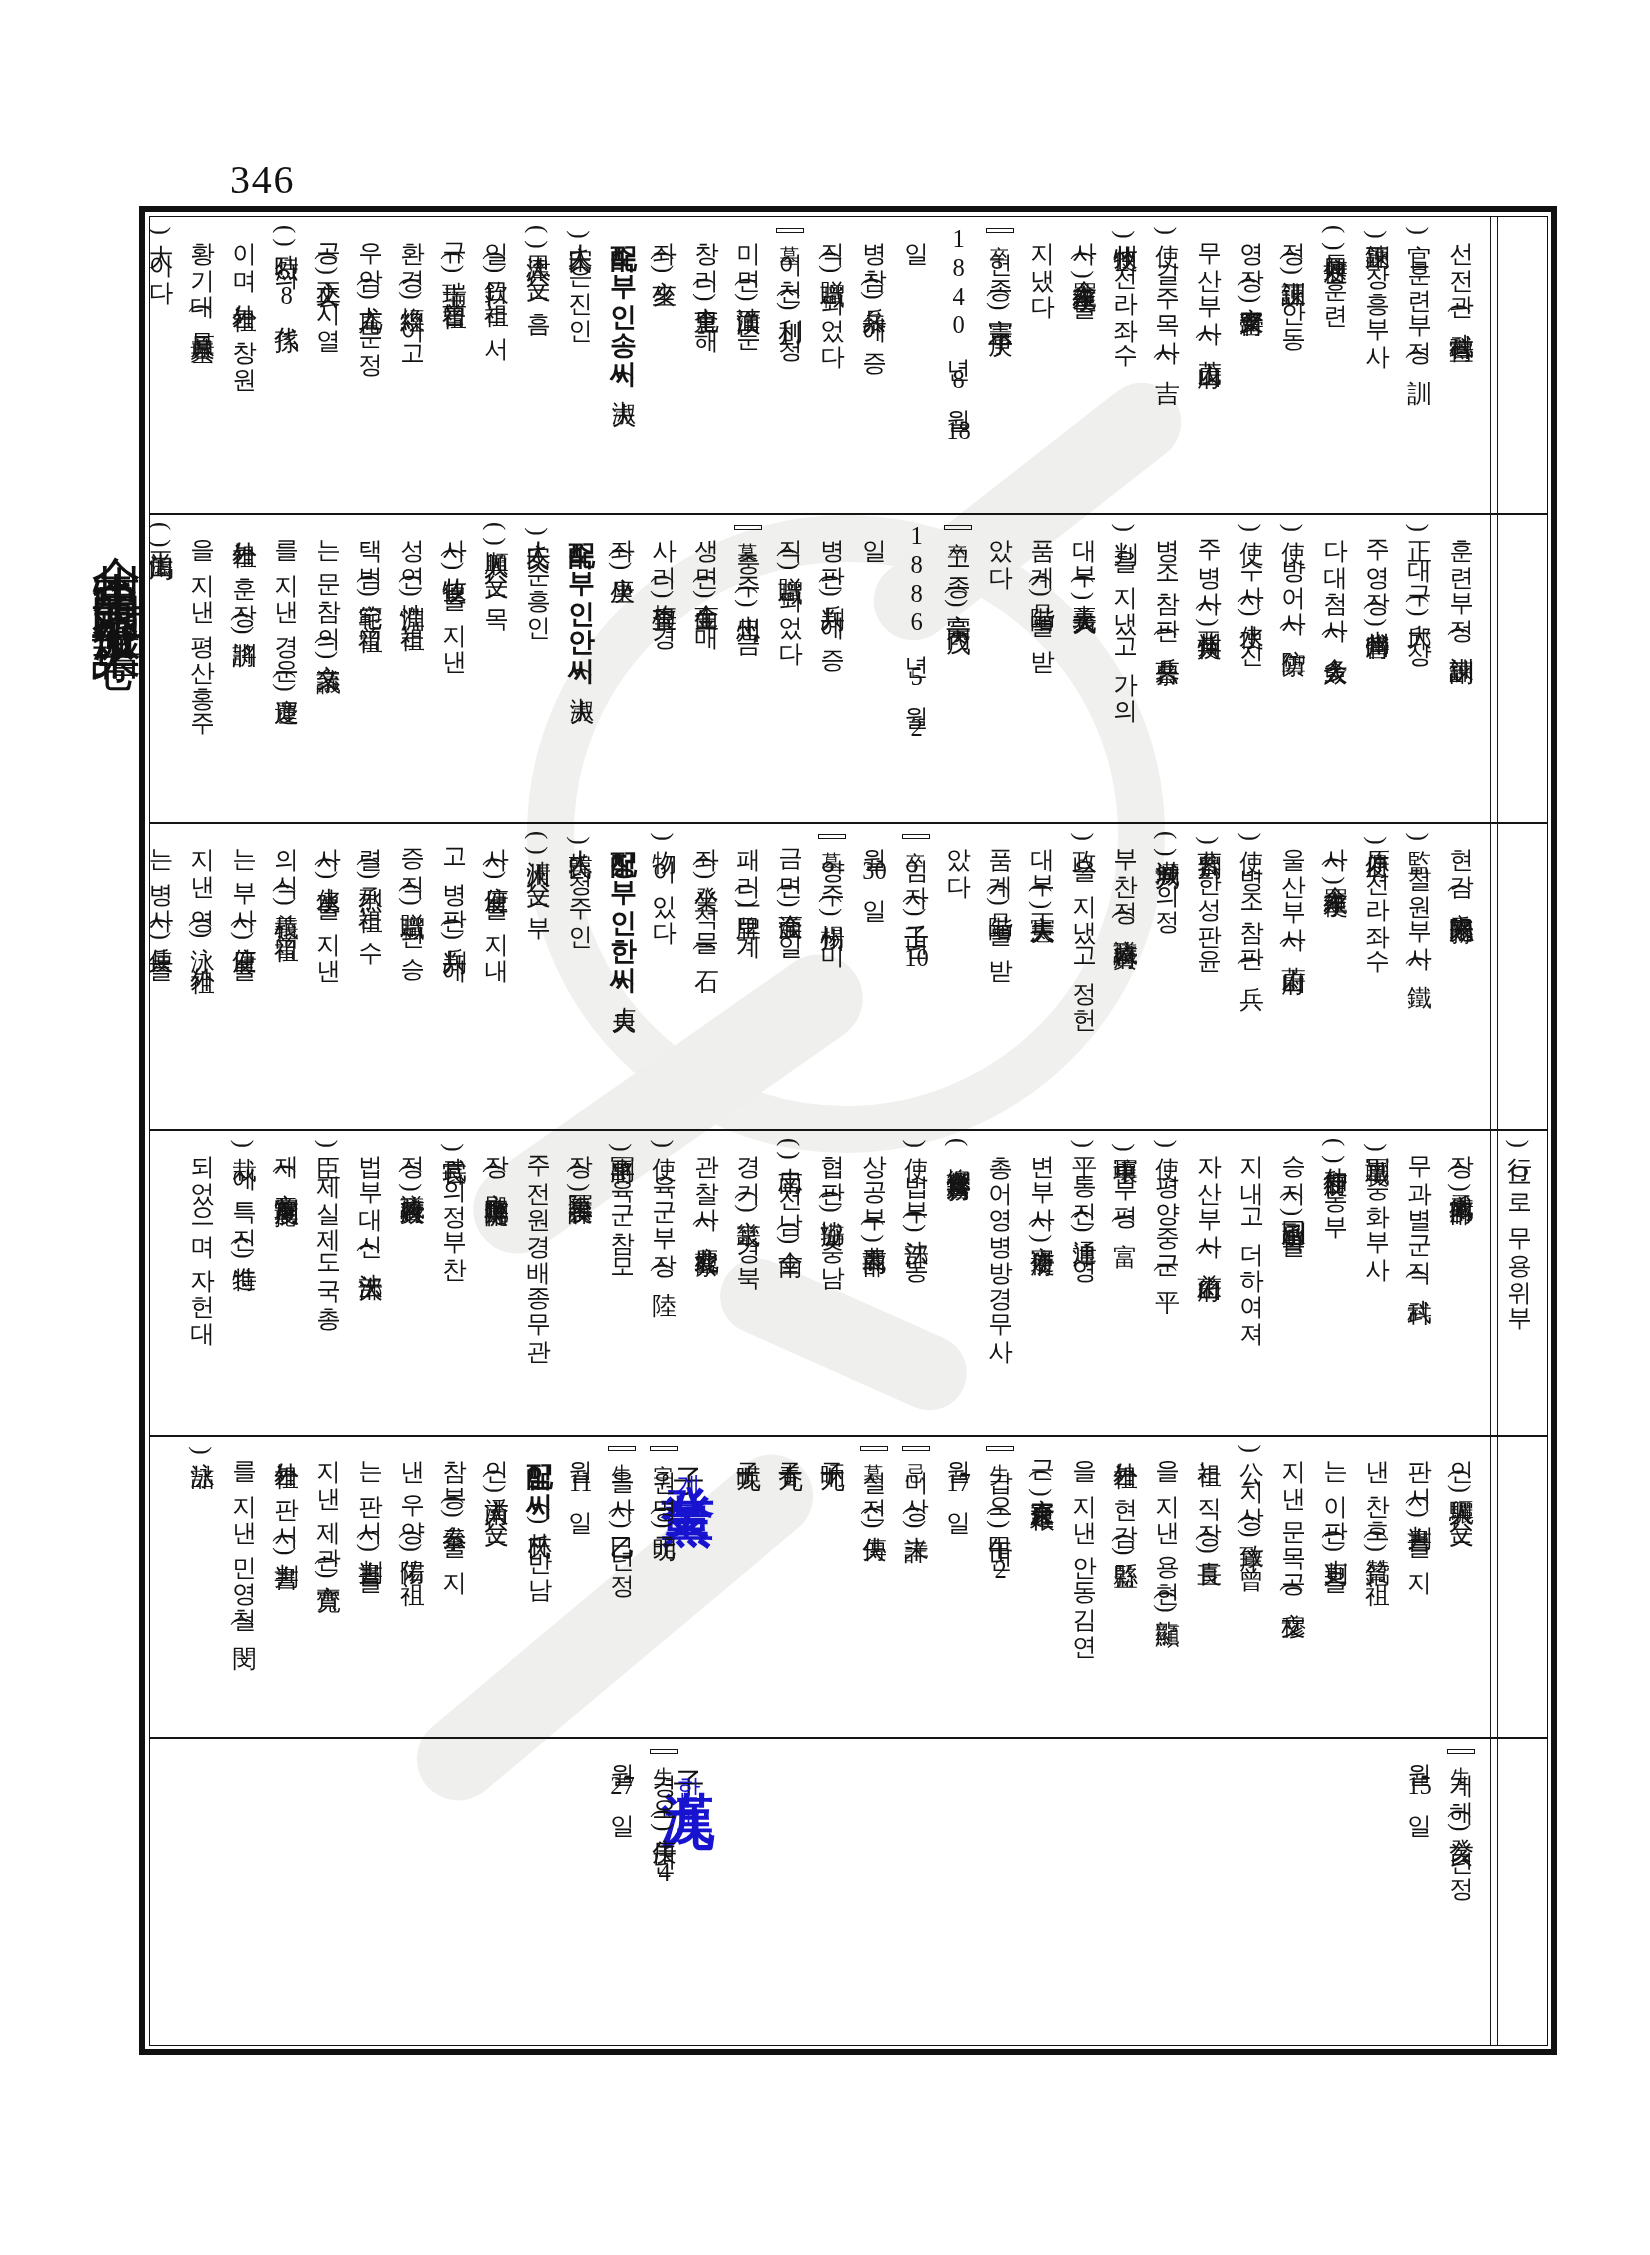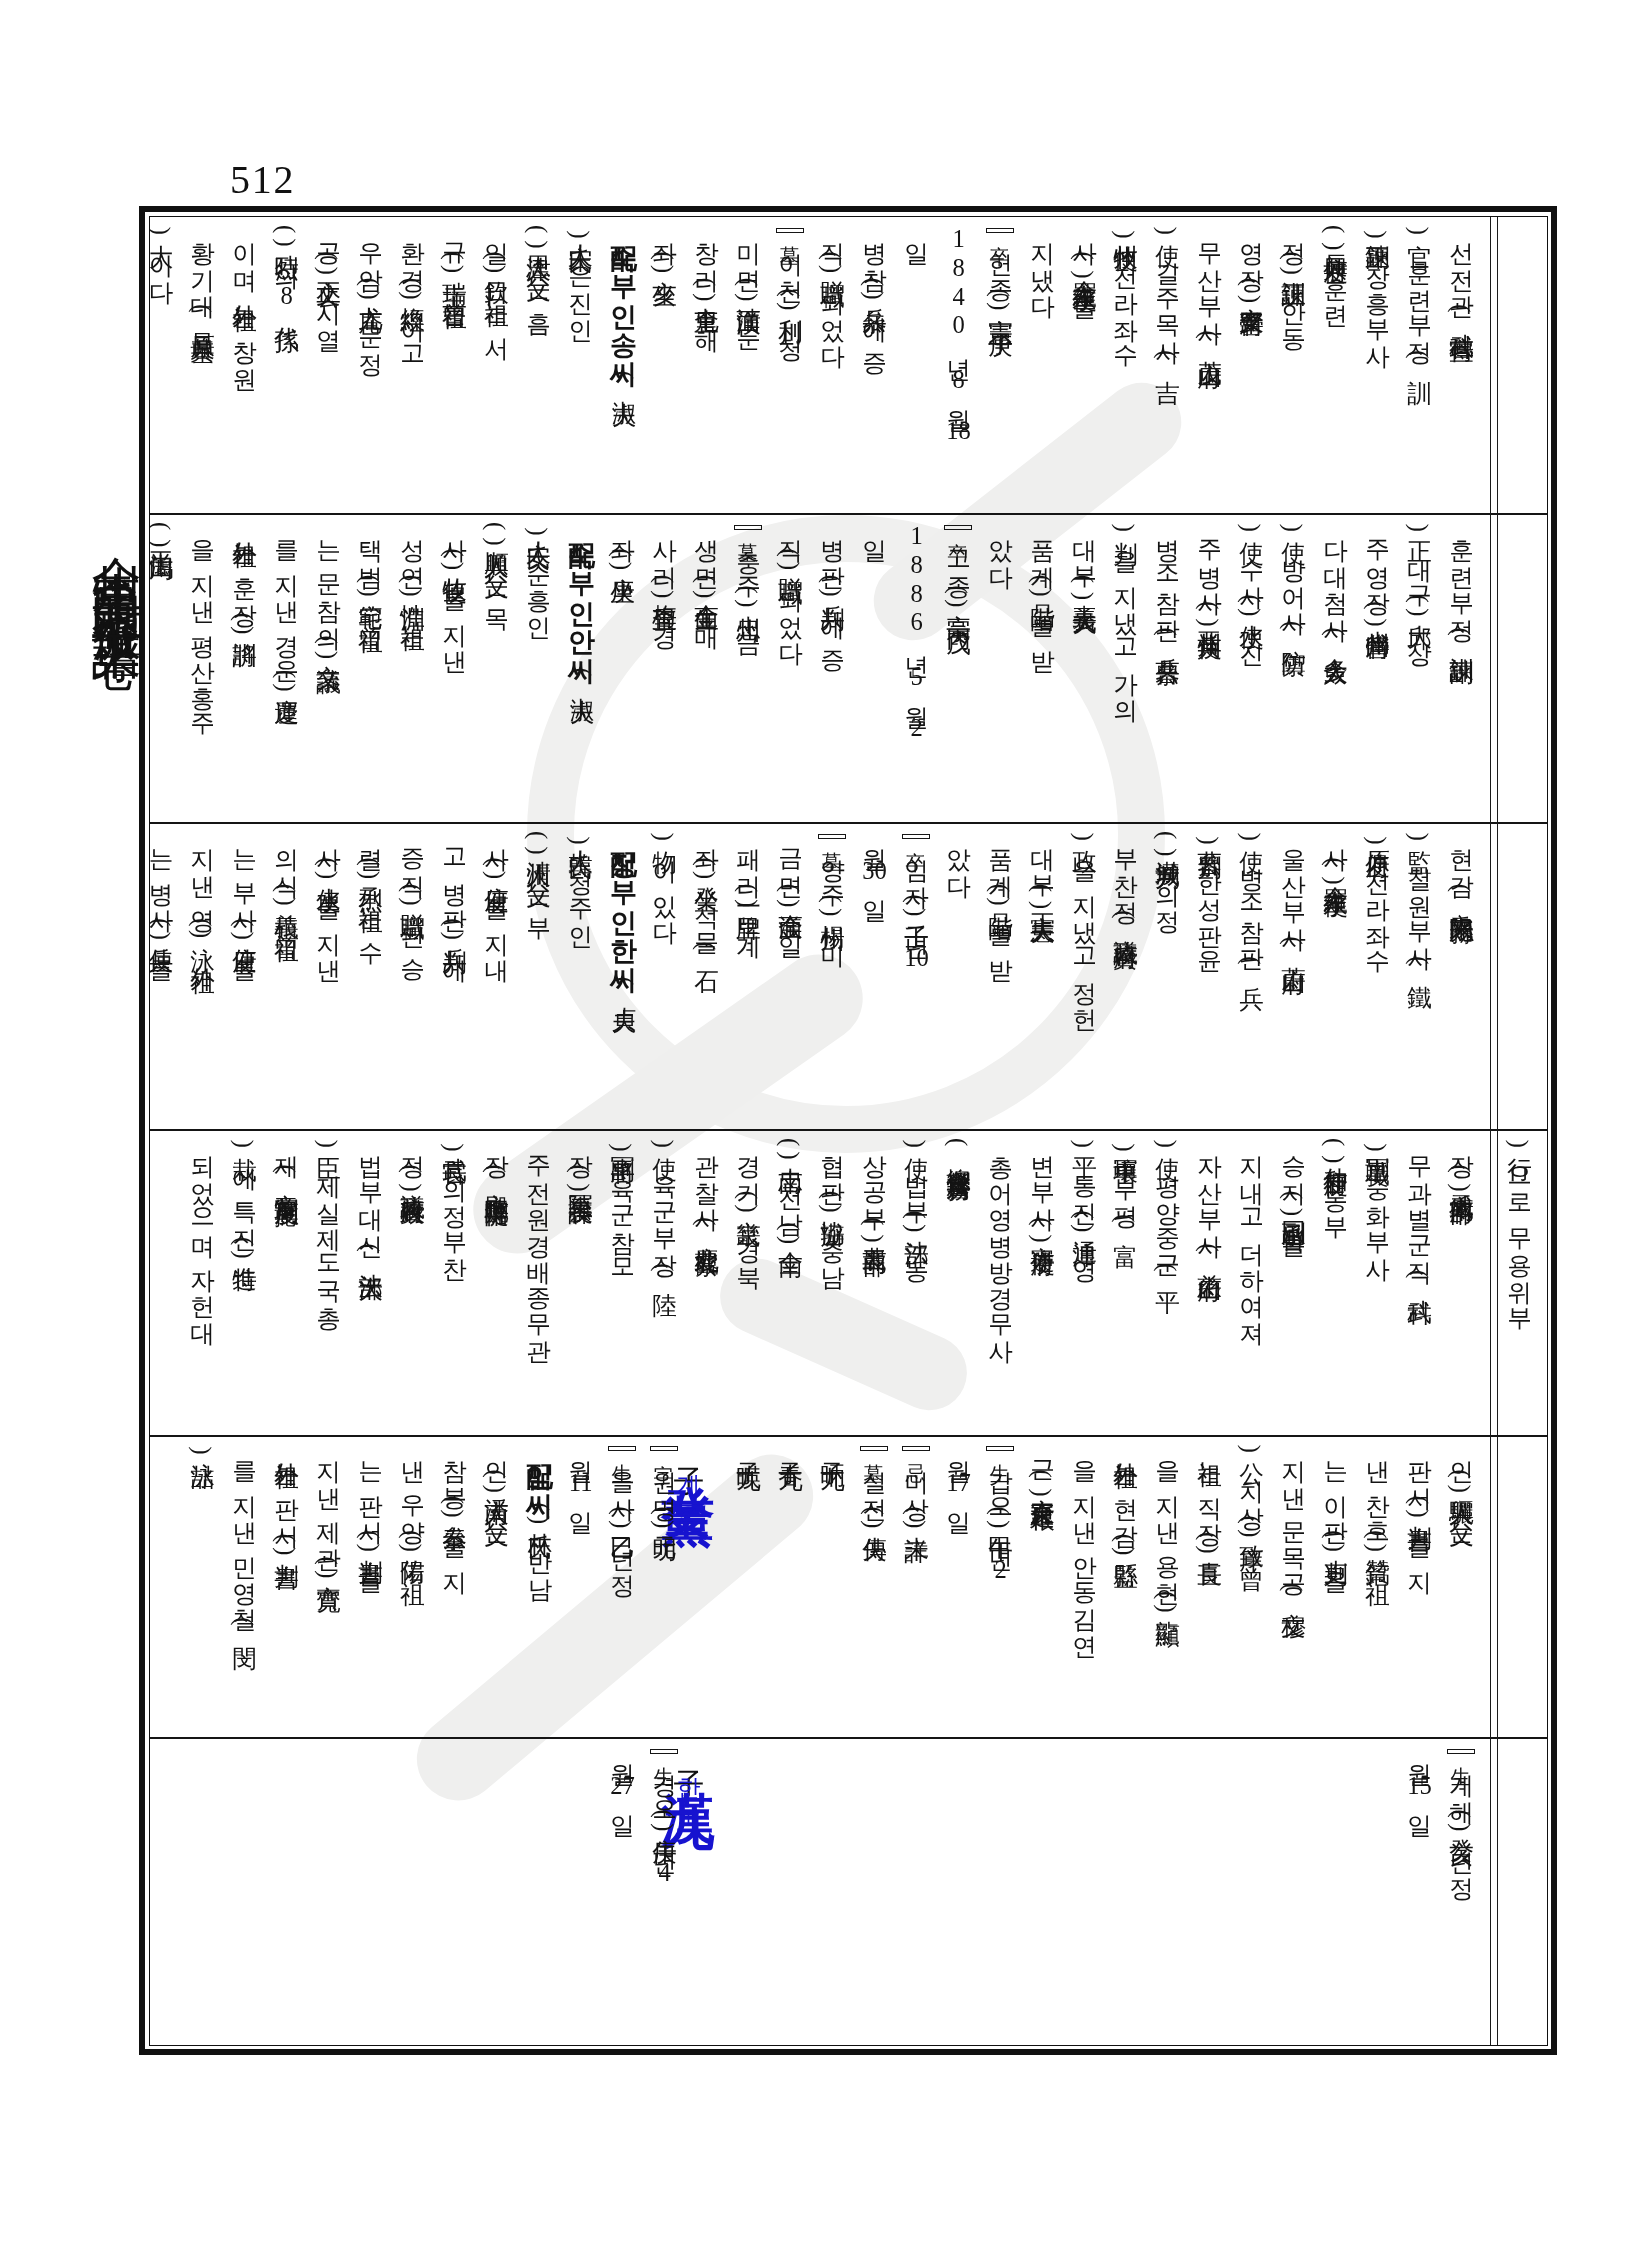--- a/index.html
+++ b/index.html
@@ -32,21 +32,21 @@
   .tcy{text-combine-upright:all;}
   .up{text-orientation:upright;}
   .name-col .nmp{font-size:31px;color:#111;}
   .name-col .nm{color:var(--accent,#1713cf);font-weight:700;font-size:53px;letter-spacing:6.1px;margin-block-start:1.8px;}
   .name-col .nmr{color:var(--accent,#1713cf);font-size:24px;letter-spacing:3.5px;margin-block-start:12.3px;}
 </style>
 </head>
 <body>
 
 <div class="page">
-  <div class="page-number">512</div>
+  <div class="page-number">346</div>
 
   <div class="margin-title">
     <span>全州李氏景明君派世譜</span><span class="gap"></span><span class="vol">下卷</span>
   </div>
 
   <div class="board">
     <div class="board-inner" id="board">
       <div class="wm wm-ring"></div>
       <div class="wm wm-stroke ws1"></div>
       <div class="wm wm-stroke ws2"></div>

